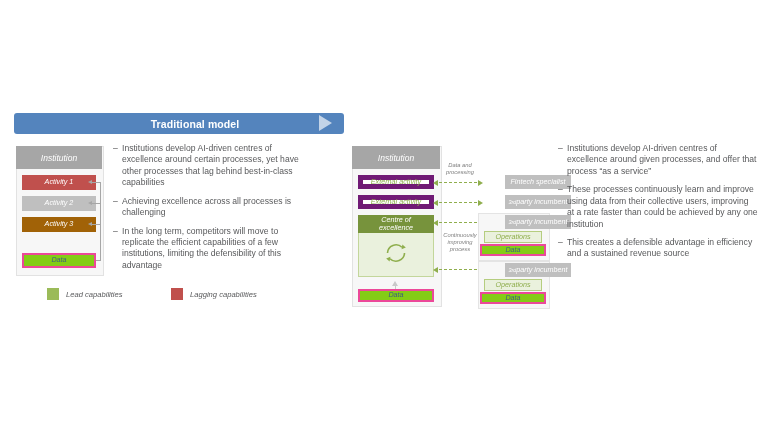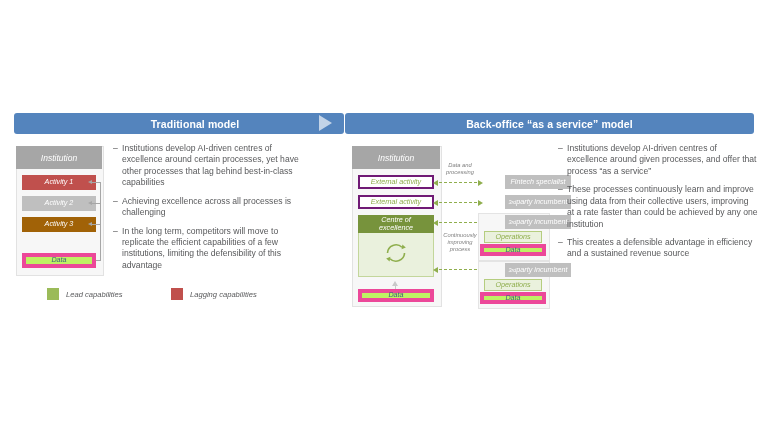--- a/index.html
+++ b/index.html
@@ -64,21 +64,21 @@
     font-size: 7.2px;
     font-style: italic;
     line-height: 1.15;
     box-sizing: border-box;
   }
 
   
   .act-red   { background: #c0504d; color: #ffffff; }
   .act-gray  { background: #bfbfbf; color: #ffffff; }
   .act-green { background: #a16207; color: #ffffff; }
-  .data-box  { background: #bef264; color: #3f5f7f; border: 4px solid #ec4899; }
+  .data-box  { background: #84cc16; color: #3f5f7f; border: 2px solid #ec4899; }
 
   
   .conn { position: absolute; background: #a6a6a6; }
   .arrow-left-head {
     position: absolute;
     width: 0; height: 0;
     border-top: 2.6px solid transparent;
     border-bottom: 2.6px solid transparent;
     border-right: 4px solid #a6a6a6;
   }
@@ -100,21 +100,21 @@
   .legend-item { display: flex; align-items: center; }
   .swatch { width: 12px; height: 12px; display: inline-block; }
   .legend-label {
     font-size: 7.6px; font-style: italic; color: #58595b;
     margin-left: 7px; white-space: nowrap;
   }
 
   
   .ext-act {
     background: #ffffff;
-    border: 2px solid #701a75;
+    border: 5px solid #701a75;
     color: #8fae4d;
   }
   .coe-header {
     background: #77933c; color: #ffffff;
   }
   .coe-body {
     background: #eaf1dd; border: 1px solid #c3d69b;
   }
   .provider {
     background: #bfbfbf; color: #ffffff; margin-left: 25px;
@@ -161,21 +161,20 @@
 </style>
 </head>
 <body>
 
 <div class="slide">
 
   <div class="title-bar" id="title-left">Traditional model</div>
 
   <div class="chevron"></div>
 
-  <div class="title-bar" id="title-right">Back-office “as a service” model</div>
 
   <div class="panel">
 
     <div class="inst-frame" style="left:16px; top:146px; width:86px; height:128px;"></div>
 
     <div class="inst-header" style="left:16px; top:146px; width:86px; height:23px;">Institution</div>
 
     <div class="box act-red" style="left:22px; top:175px; width:74px; height:15px;">Activity 1</div>
 
     <div class="box act-gray" style="left:22px; top:196px; width:74px; height:15px;">Activity 2</div>

